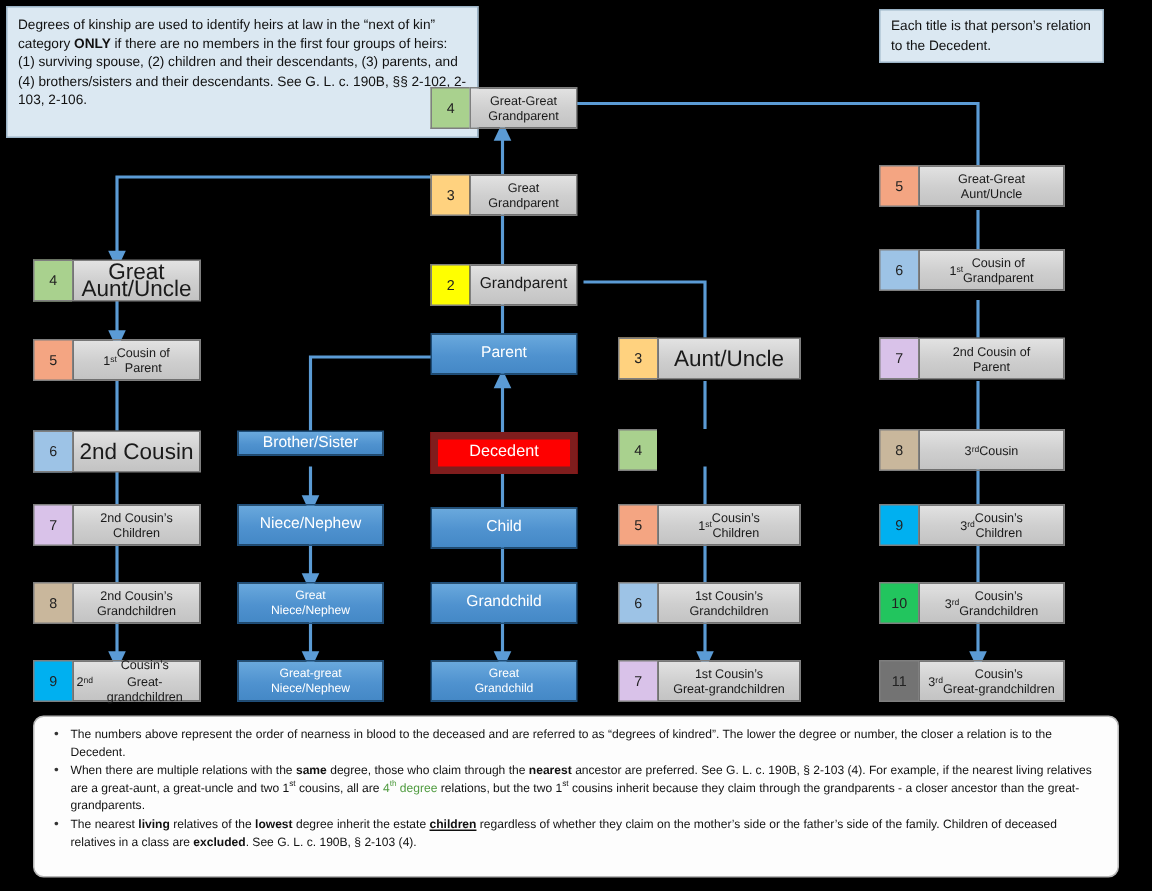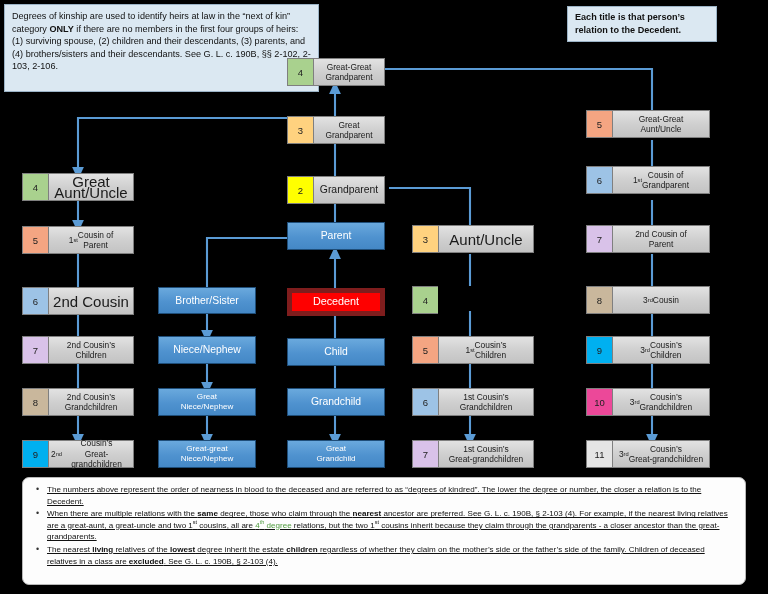--- a/index.html
+++ b/index.html
@@ -87,21 +87,21 @@
     background:#fdfdfd;
     border:1px solid #b8b8b8;
     border-radius:7px;
     box-sizing:border-box;
     padding:6px 10px 4px 10px;
     color:#111;
     font-size:8.05px;
     line-height:11.6px;
   }
   #footnotes ul{margin:0;padding:0 0 0 14px;list-style:none;}
-  #footnotes li{position:relative;margin:0 0 1px 0;text-decoration:underline;}
+  #footnotes li{position:relative;margin:0 0 1px 0;}
   #footnotes li:before{
     content:"\2022";
     position:absolute;left:-11px;top:0;color:#333;font-size:9px;
   }
   #footnotes b{font-weight:bold;}
   #footnotes u{text-decoration:underline;}
   .green{color:#4f9b3f;}
 </style>
 </head>
 <body>
@@ -159,21 +159,21 @@
       <path d="M652,311 L652,336"></path>
       <path d="M652,363 L652,388"></path>
       <path d="M652,414 L652,440" marker-end="url(#ah)"></path>
     </g>
   </svg>
 
   <div class="note" id="intro-note" style="left:4px;top:4px;width:315px;height:88px;">
     <span>Degrees of kinship are used to identify heirs at law in the “next of kin” category <b>ONLY</b> if there are no members in the first four groups of heirs:  (1) surviving spouse, (2) children and their descendants, (3) parents, and (4) brothers/sisters and their descendants.  See G. L. c. 190B, §§ 2-102, 2-103, 2-106.</span>
   </div>
 
-  <div class="note" id="legend-note" style="left:567px;top:6px;width:150px;height:36px;display:flex;align-items:center;font-weight:bold;">
+  <div class="note" id="legend-note" style="left:586px;top:6px;width:150px;height:36px;display:flex;align-items:center;">
     <span>Each title is that person’s relation to the Decedent.</span>
   </div>
 
   <div id="nodes">
       <div class="node" style="left: 22px; top: 173px; width: 112px; height: 28px;">
         <div class="tab" style="background: rgb(169, 209, 142);">4</div>
         <div class="body mid">Great Aunt/Uncle</div>
       </div>
       <div class="node" style="left: 22px; top: 226px; width: 112px; height: 28px;">
         <div class="tab" style="background: rgb(244, 165, 130);">5</div>
@@ -188,21 +188,21 @@
         <div class="body">2nd Cousin’s<br>Children</div>
       </div>
       <div class="node" style="left: 22px; top: 388px; width: 112px; height: 28px;">
         <div class="tab" style="background: rgb(201, 183, 156);">8</div>
         <div class="body">2nd Cousin’s<br>Grandchildren</div>
       </div>
       <div class="node" style="left: 22px; top: 440px; width: 112px; height: 28px;">
         <div class="tab" style="background: rgb(0, 176, 240);">9</div>
         <div class="body">2<sup>nd</sup> Cousin’s<br>Great-grandchildren</div>
       </div>
-      <div class="node blue" style="left: 158px; top: 287px; width: 98px; height: 27px;">
+      <div class="node blue" style="left: 158px; top: 287px; width: 98px; height: 17px;">
         <div class="body">Brother/Sister</div>
       </div>
       <div class="node blue" style="left: 158px; top: 336px; width: 98px; height: 28px;">
         <div class="body">Niece/Nephew</div>
       </div>
       <div class="node blue" style="left: 158px; top: 388px; width: 98px; height: 28px;">
         <div class="body small">Great<br>Niece/Nephew</div>
       </div>
       <div class="node blue" style="left: 158px; top: 440px; width: 98px; height: 28px;">
         <div class="body small">Great-great<br>Niece/Nephew</div>
@@ -267,25 +267,25 @@
       </div>
       <div class="node" style="left: 586px; top: 286px; width: 124px; height: 28px;">
         <div class="tab" style="background: rgb(201, 183, 156);">8</div>
         <div class="body">3<sup>rd</sup> Cousin</div>
       </div>
       <div class="node" style="left: 586px; top: 336px; width: 124px; height: 28px;">
         <div class="tab" style="background: rgb(0, 176, 240);">9</div>
         <div class="body">3<sup>rd</sup> Cousin’s<br>Children</div>
       </div>
       <div class="node" style="left: 586px; top: 388px; width: 124px; height: 28px;">
-        <div class="tab" style="background: #ec4899;">10</div>
+        <div class="tab" style="background: #22c55e;">10</div>
         <div class="body">3<sup>rd</sup> Cousin’s<br>Grandchildren</div>
       </div>
       <div class="node" style="left: 586px; top: 440px; width: 124px; height: 28px;">
-        <div class="tab" style="background: #e5e5e5;">11</div>
+        <div class="tab" style="background: #737373;">11</div>
         <div class="body">3<sup>rd</sup> Cousin’s<br>Great-grandchildren</div>
       </div>
     </div>
 
   <div id="footnotes">
     <ul>
         <li>The numbers above represent the order of nearness in blood to the deceased and are referred to as “degrees of kindred”.  The lower the degree or number, the closer a relation is to the Decedent.</li>
         <li>When there are multiple relations with the <b>same</b> degree, those who claim through the <b>nearest</b> ancestor are preferred.  See G. L. c. 190B, § 2-103 (4).   For example, if the nearest living relatives are a great-aunt, a great-uncle and two 1<sup>st</sup> cousins, all are <span class="green">4<sup>th</sup> degree</span> relations, but the two 1<sup>st</sup> cousins inherit because they claim through the grandparents - a closer ancestor than the great-grandparents.</li>
         <li>The nearest <b>living</b> relatives of the <b>lowest</b> degree inherit the estate <b><u>children</u></b> regardless of whether they claim on the mother’s side or the father’s side of the family. Children of deceased relatives in a class are <b>excluded</b>.  See G. L. c. 190B, § 2-103 (4).</li>
       </ul>

